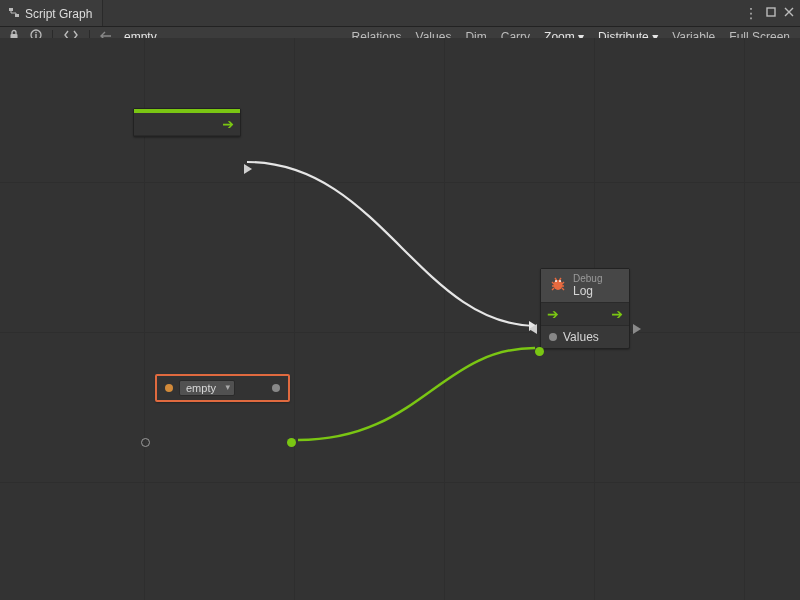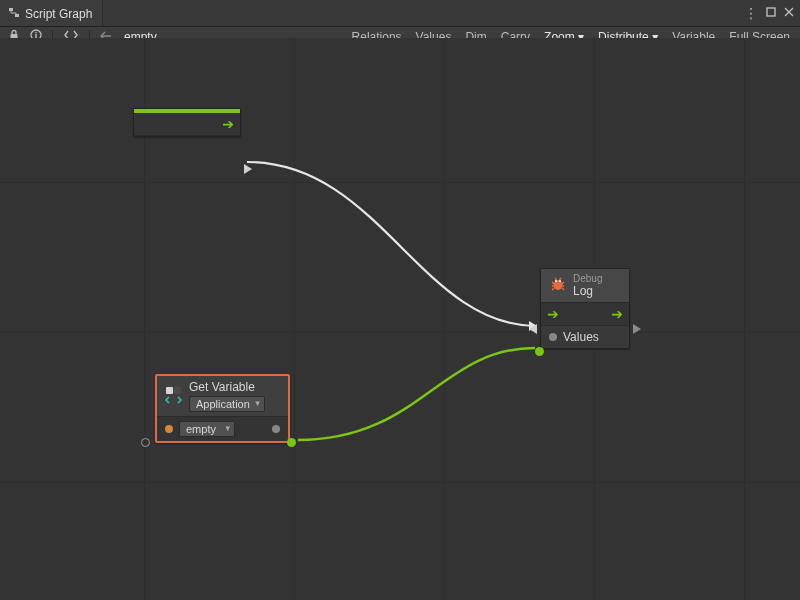--- a/index.html
+++ b/index.html
@@ -236,33 +236,20 @@
       <span style="width:8px;height:8px;border-radius:50%;background:#888;display:inline-block"></span>
       <span>Values</span>
     </div>
 
     <div class="port-tri out" style="left:-12px; top:55px; transform:scaleX(-1)"></div>
     <div class="port-tri out" style="right:-12px; top:55px; border-left-color:#8a8a8a"></div>
     <div class="port-dot green" style="left:-6px; top:78px;"></div>
   </div>
 
   <div id="node-var" class="node">
-    <div class="title">
-      <span>
-        <svg width="18" height="18" viewBox="0 0 18 18">
-          <rect x="1" y="1" width="7" height="7" rx="1" fill="#d6d6d6"></rect>
-          <rect x="9" y="1" width="7" height="7" rx="1" fill="#4a4a4a"></rect>
-          <path d="M4 11 L1 14 L4 17 M13 11 L16 14 L13 17" stroke="#22c0c0" stroke-width="1.6" fill="none"></path>
-        </svg>
-      </span>
-      <span style="display:flex;flex-direction:column;gap:2px">
-        <span>Get Variable</span>
-        <span class="dropdown"><span>Application</span></span>
-      </span>
-    </div>
     <div class="varrow">
       <span style="width:8px;height:8px;border-radius:50%;background:#d28a3a;display:inline-block"></span>
       <span class="dropdown" style="min-width:56px"><span>empty</span></span>
       <span style="flex:1"></span>
       <span style="width:8px;height:8px;border-radius:50%;background:#888;display:inline-block"></span>
     </div>
 
     <div class="port-ring" style="left:-16px; top:62px;"></div>
     <div class="port-dot green" style="right:-8px; top:62px;"></div>
   </div>

